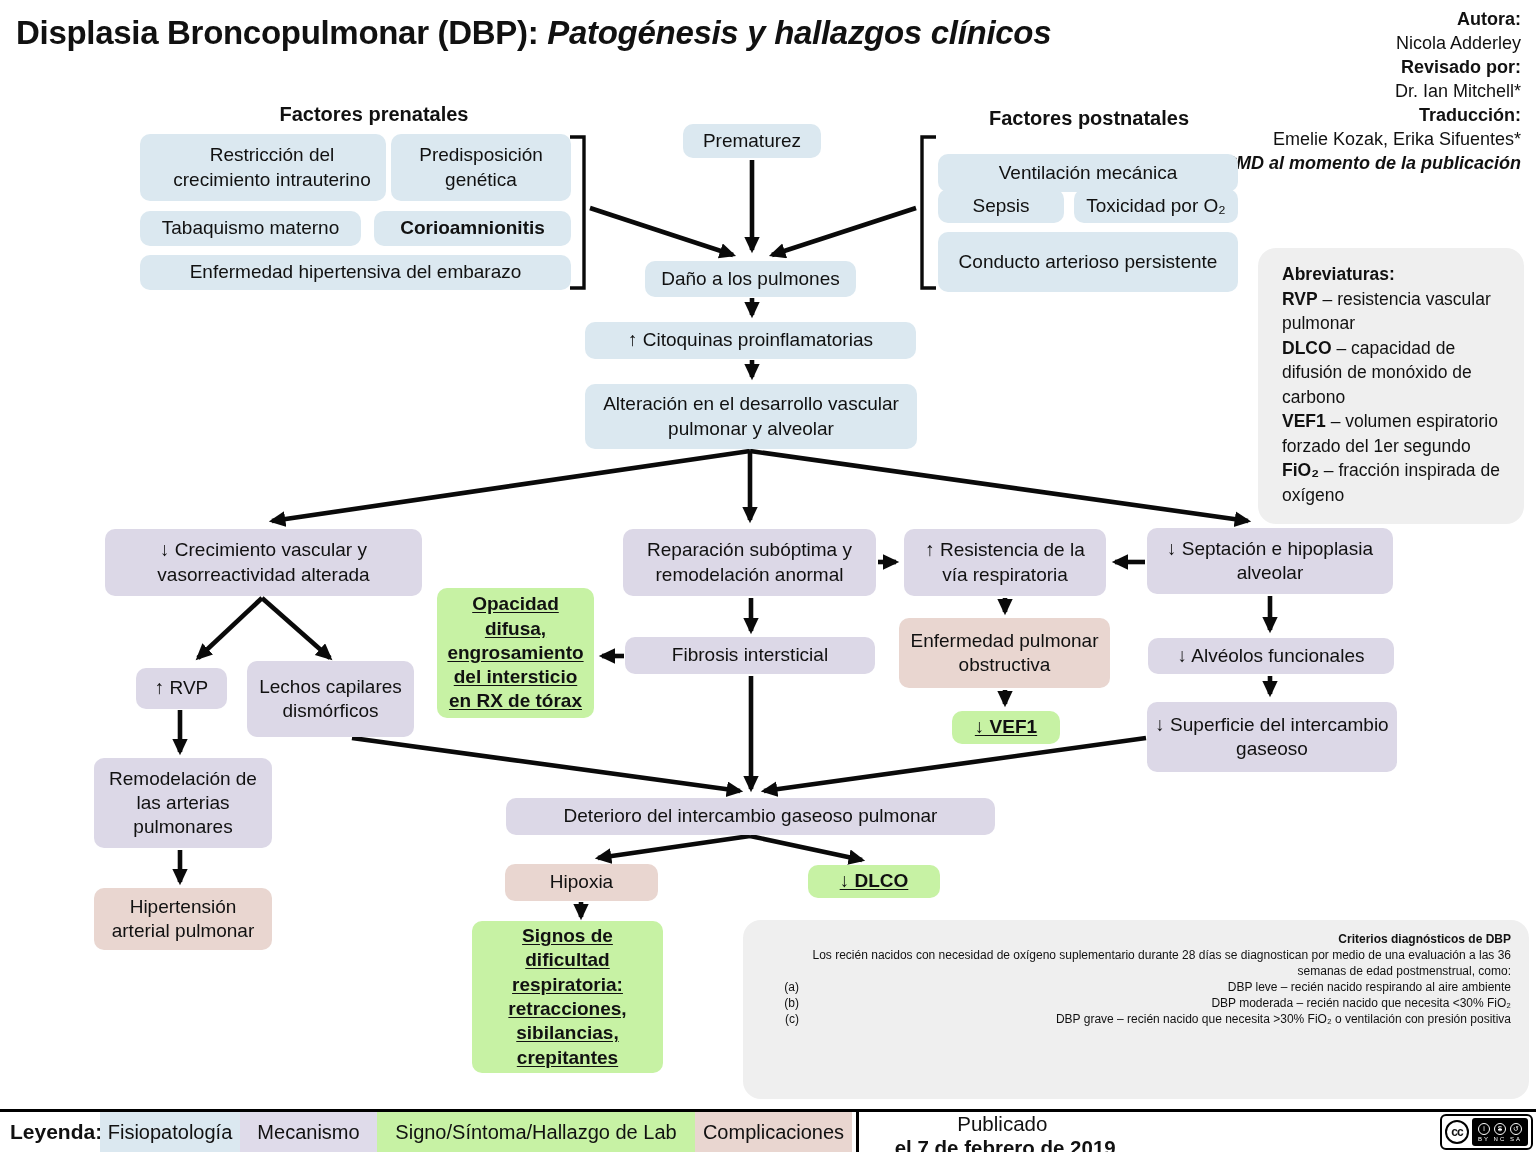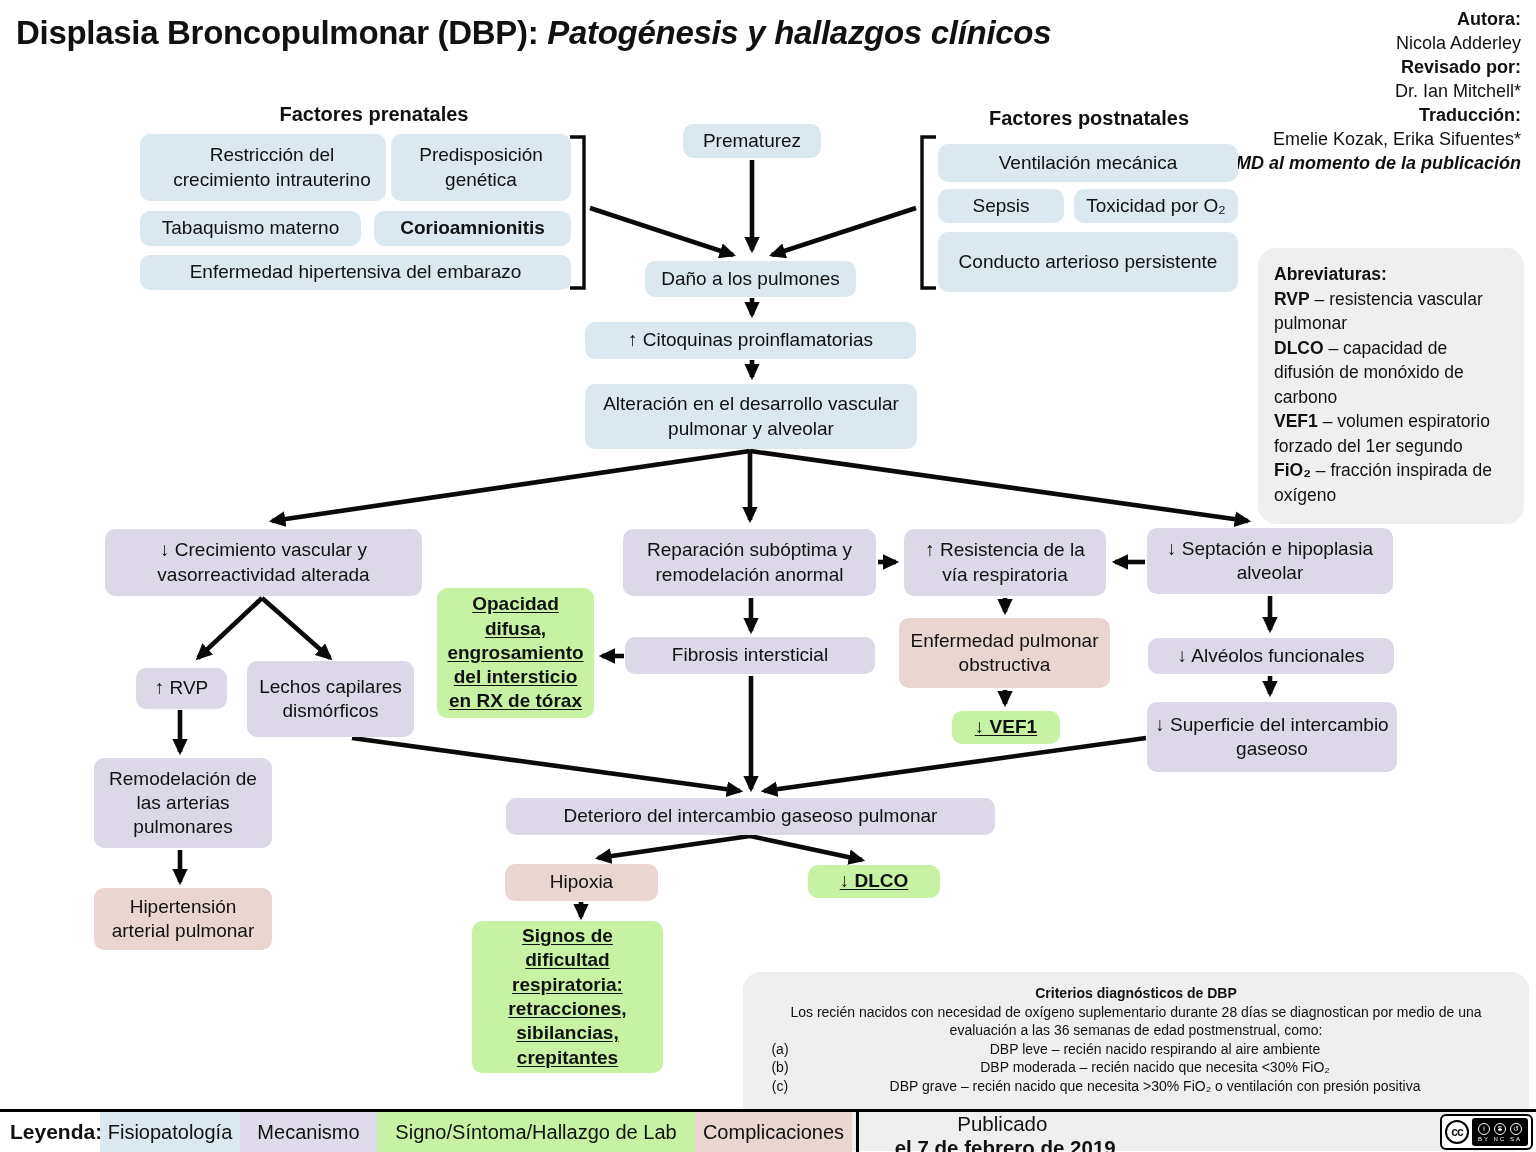--- a/index.html
+++ b/index.html
@@ -18,24 +18,24 @@
   .green{background:#c7f2a4;font-weight:bold;text-decoration:underline;text-underline-offset:2px;}
   .pink{background:#e9d6d0;}
   .grey{background:#efefef;border-radius:18px;}
   .heading{position:absolute;z-index:2;font-weight:bold;font-size:20px;text-align:center;}
   #title{position:absolute;left:16px;top:14px;z-index:2;font-size:33px;font-weight:bold;letter-spacing:-0.3px;white-space:nowrap;}
   #title .it{font-style:italic;}
   #credits{position:absolute;right:15px;top:8px;z-index:2;text-align:right;font-size:18px;line-height:1.33;}
   #credits .b{font-weight:bold;}
   #credits .i{font-style:italic;}
   #abbrev{position:absolute;left:1258px;top:248px;width:266px;height:276px;z-index:2;
-    padding:14px 16px;box-sizing:border-box;font-size:17.5px;line-height:1.4;text-align:left;}
+    padding:14px 24px;box-sizing:border-box;font-size:17.5px;line-height:1.4;text-align:left;}
   #abbrev .abbr-line b{font-weight:bold;}
-  #criteria{position:absolute;left:743px;top:972px;width:786px;height:179px;z-index:2;
-    padding:12px 18px;box-sizing:border-box;font-size:14px;line-height:1.33;text-align:center;}
+  #criteria{position:absolute;left:743px;top:920px;width:786px;height:179px;z-index:2;
+    padding:12px 18px;box-sizing:border-box;font-size:12px;line-height:1.33;text-align:right;}
   #criteria .c-title{font-weight:bold;}
   .c-item{display:grid;grid-template-columns:38px 1fr;}
   
   #footer-line{position:absolute;left:0;top:1109px;width:1536px;height:3px;background:#000;z-index:2;}
   #legend{position:absolute;left:0;top:1112px;width:1536px;height:40px;z-index:2;font-size:20px;}
   #legend .seg{position:absolute;top:0;height:40px;display:flex;align-items:center;justify-content:center;}
   #legend-label{position:absolute;left:10px;top:0;height:40px;display:flex;align-items:center;font-weight:bold;font-size:21px;}
   #legend-divider{position:absolute;left:856px;top:0;width:3px;height:40px;background:#000;}
   #published{position:absolute;left:869px;top:0;height:40px;display:flex;align-items:center;font-size:20.5px;white-space:pre;flex-direction:column;}
   #published .b{font-weight:bold;}
@@ -119,21 +119,21 @@
   <div class="heading" style="left:948px;top:107px;width:282px;">Factores postnatales</div>
 
   <div class="box blue" style="left:140px;top:134px;width:246px;height:67px;padding-left:26px;">Restricción del crecimiento intrauterino</div>
   <div class="box blue" style="left:391px;top:134px;width:180px;height:67px;">Predisposición genética</div>
   <div class="box blue" style="left:140px;top:211px;width:221px;height:35px;">Tabaquismo materno</div>
   <div class="box blue" style="left:374px;top:211px;width:197px;height:35px;font-weight:bold;">Corioamnionitis</div>
   <div class="box blue" style="left:140px;top:255px;width:431px;height:35px;">Enfermedad hipertensiva del embarazo</div>
 
   <div class="box blue" style="left:683px;top:124px;width:138px;height:34px;">Prematurez</div>
 
-  <div class="box blue" style="left:938px;top:144px;width:300px;height:38px;">Ventilación mecánica</div>
+  <div class="box blue" style="left:938px;top:154px;width:300px;height:38px;">Ventilación mecánica</div>
   <div class="box blue" style="left:938px;top:189px;width:126px;height:34px;">Sepsis</div>
   <div class="box blue" style="left:1074px;top:189px;width:164px;height:34px;">Toxicidad por O₂</div>
   <div class="box blue" style="left:938px;top:232px;width:300px;height:60px;">Conducto arterioso persistente</div>
 
   <div class="box blue" style="left:645px;top:261px;width:211px;height:36px;">Daño a los pulmones</div>
   <div class="box blue" style="left:585px;top:322px;width:331px;height:37px;">↑ Citoquinas proinflamatorias</div>
   <div class="box blue" style="left:585px;top:384px;width:332px;height:65px;">Alteración en el desarrollo vascular pulmonar y alveolar</div>
 
   <div class="box purple" style="left:105px;top:529px;width:317px;height:67px;">↓ Crecimiento vascular y vasorreactividad alterada</div>
   <div class="box purple" style="left:623px;top:529px;width:253px;height:67px;">Reparación subóptima y remodelación anormal</div>

